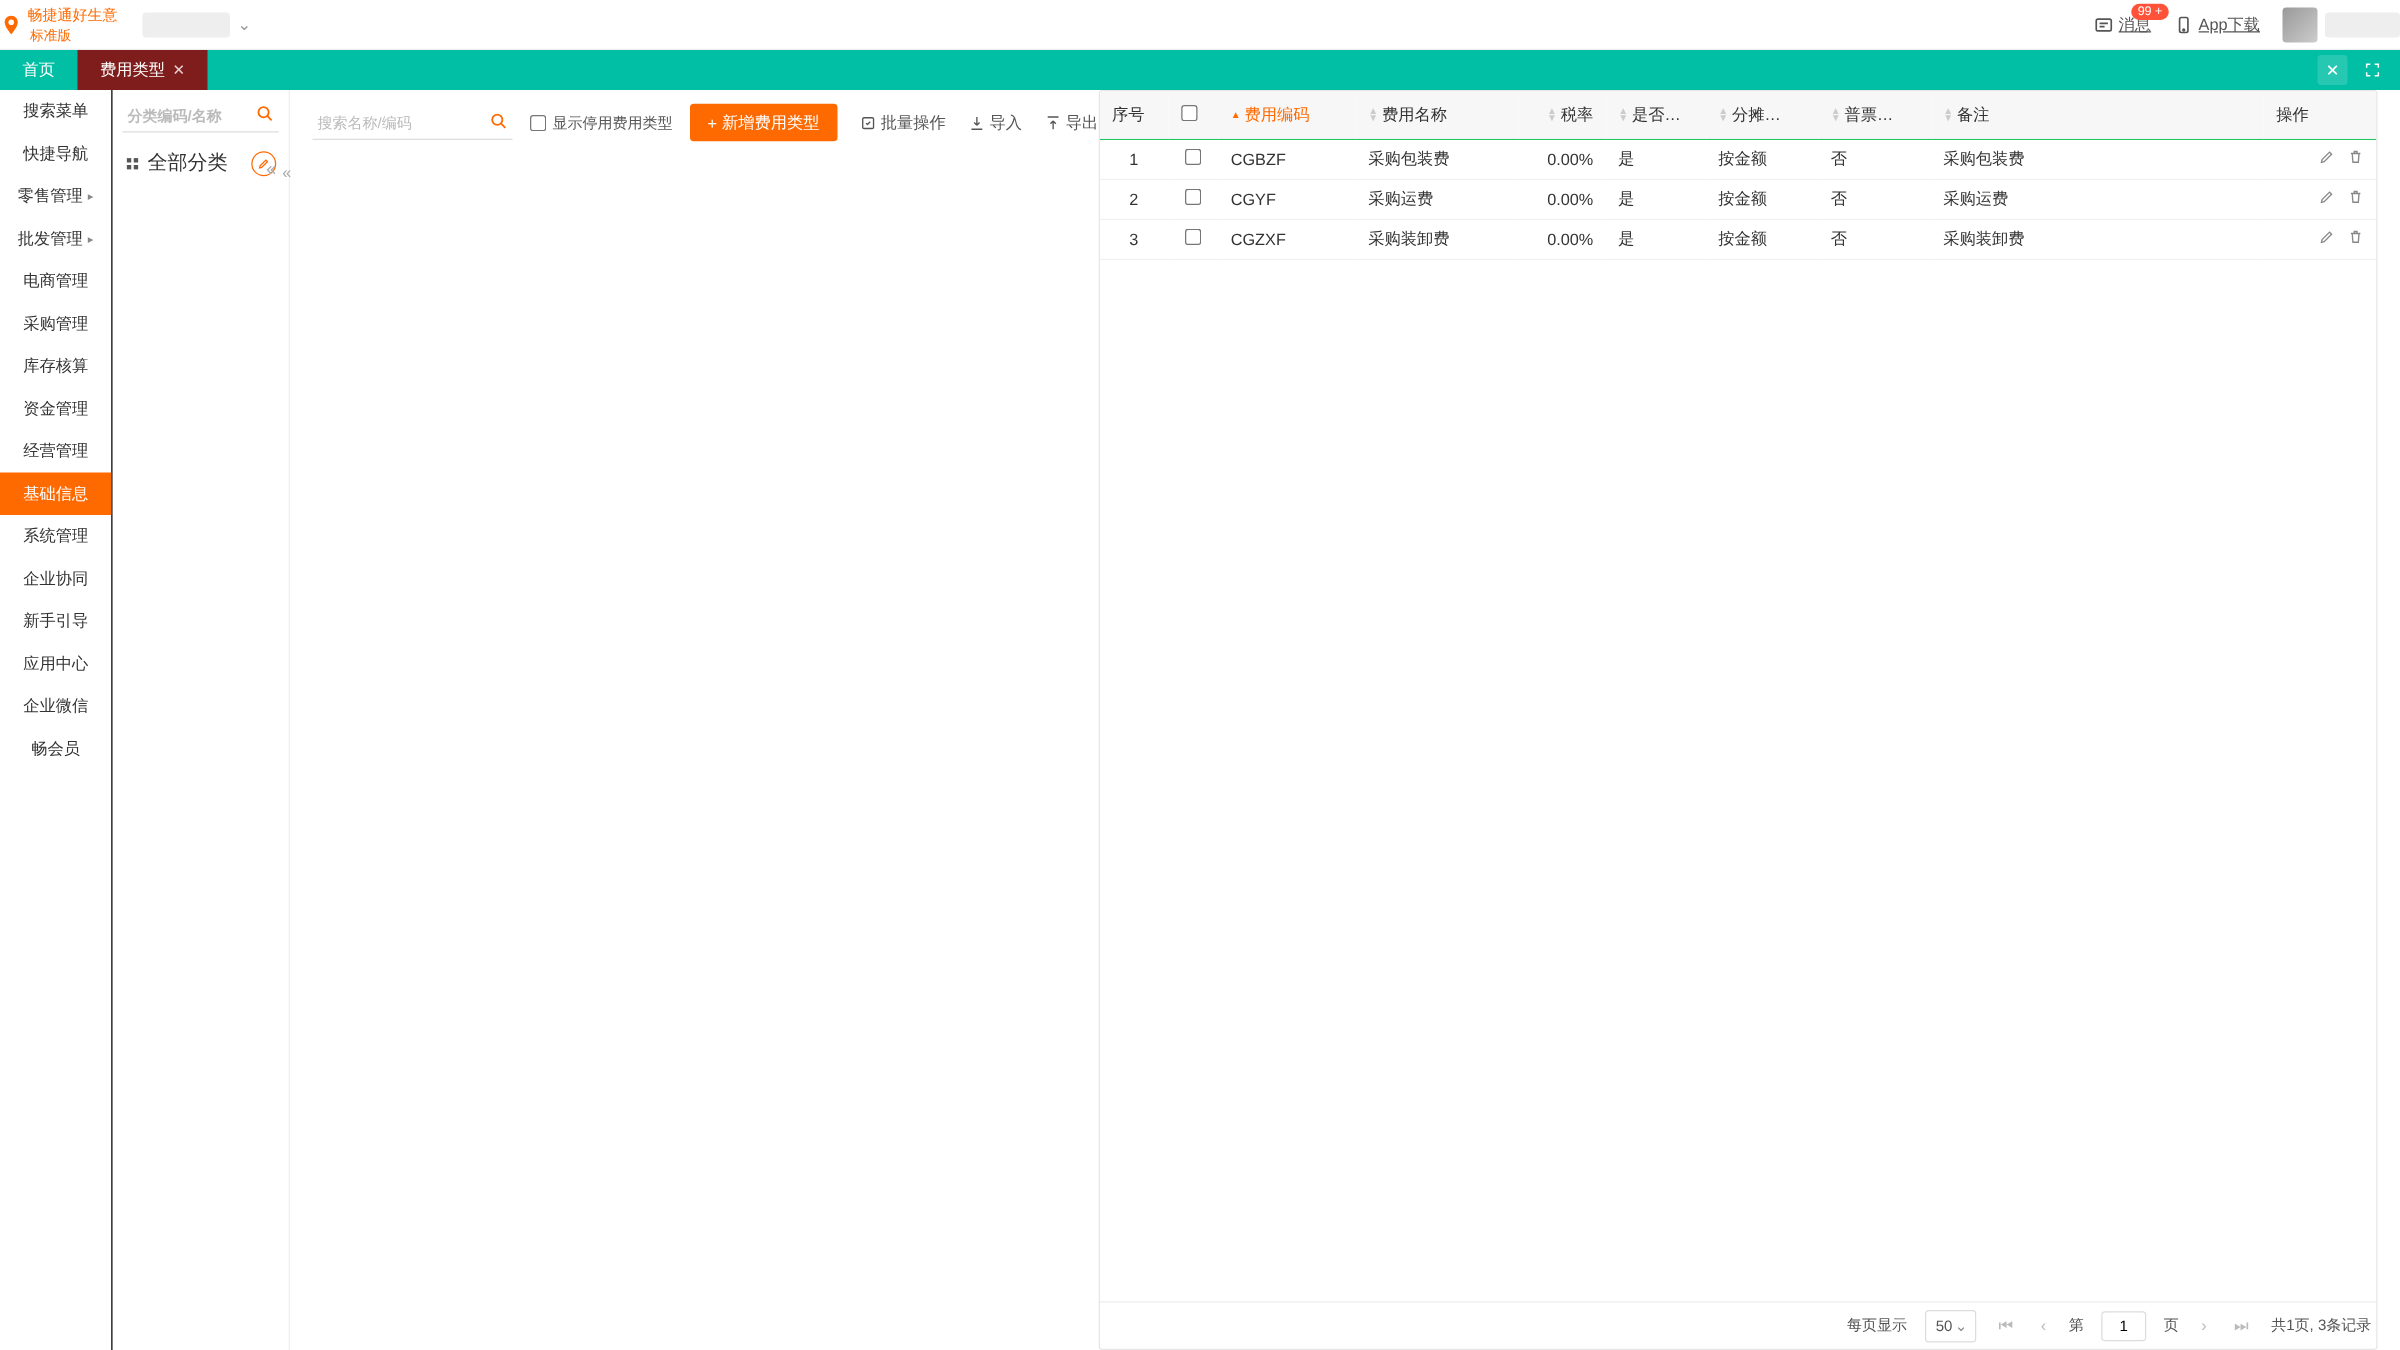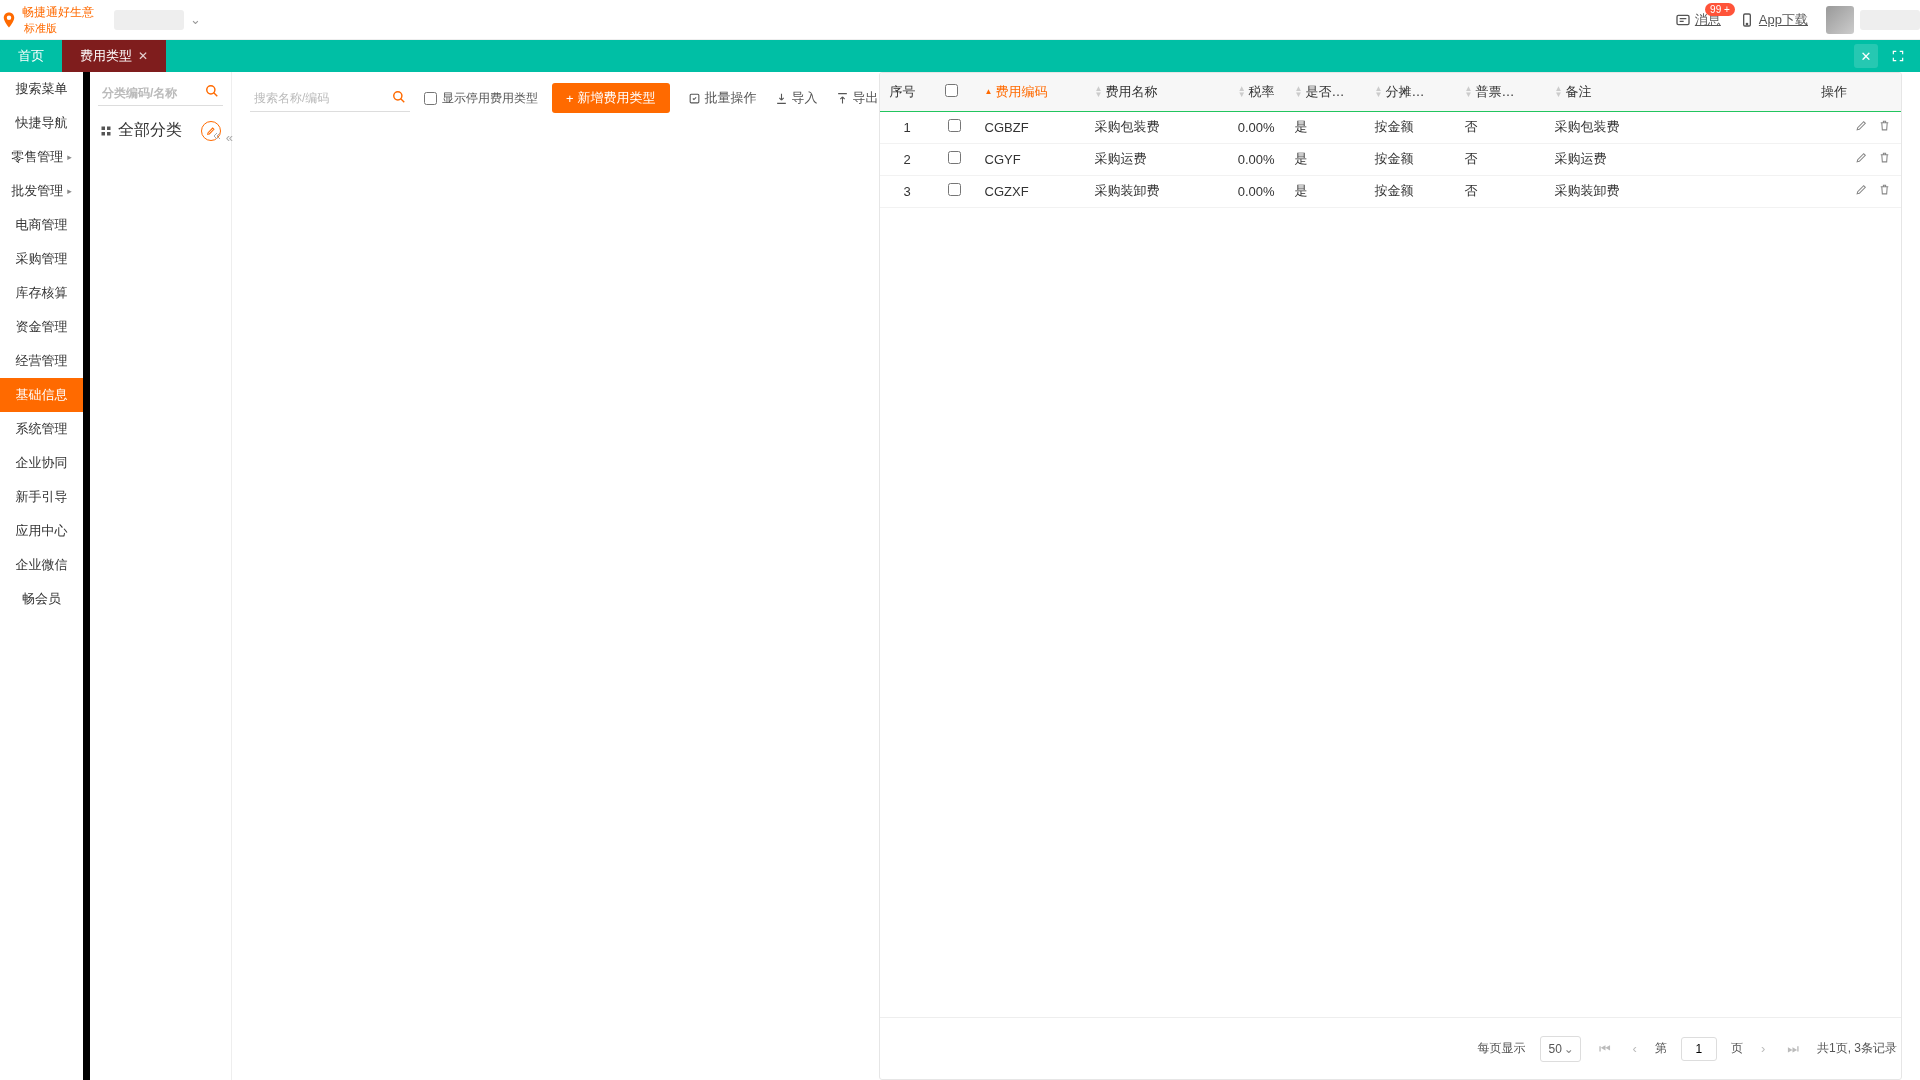--- a/index.html
+++ b/index.html
@@ -25,21 +25,21 @@
 .tab.active { background: #7f1d1d; }
 .tab-close { font-size: 12px; opacity: 0.8; }
 .tab-bar-right { margin-left: auto; display: flex; align-items: center; gap: 8px; padding-right: 10px; }
 .tab-icon-btn { width: 24px; height: 24px; display: flex; align-items: center; justify-content: center; color: #fff; cursor: pointer; border-radius: 3px; }
 .tab-icon-btn.close { background: rgba(255,255,255,0.15); }
 
 
 .main { display: flex; height: calc(100vh - 72px); }
 
 
-.left-nav { width: 90px; border-right: 7px solid #000000; display: flex; flex-direction: column; }
+.left-nav { width: 90px; border-right: 1px solid #000000; display: flex; flex-direction: column; }
 .nav-item { height: 34px; display: flex; align-items: center; justify-content: center; font-size: 13px; color: #333; cursor: pointer; position: relative; gap: 4px; }
 .nav-item.active { background: #ff6a00; color: #fff; }
 .nav-caret { font-size: 9px; color: #888; }
 
 
 .tree-panel { width: 142px; border-right: 1px solid #eee; display: flex; flex-direction: column; position: relative; }
 .tree-search { padding: 8px; position: relative; }
 .tree-search input { width: 100%; height: 26px; border: none; border-bottom: 1px solid #ddd; padding: 0 22px 0 4px; font-size: 12px; outline: none; font-weight: bold; }
 .tree-search input::placeholder { color: #bbb; }
 .tree-search .s-icon { position: absolute; right: 12px; top: 12px; color: #ff6a00; }
@@ -72,21 +72,21 @@
 .tbl thead th.sorted { color: #ff6a00; }
 .tbl tbody td { height: 32px; padding: 0 10px; font-size: 13px; color: #333; border-bottom: 1px solid #f2f2f2; }
 .col-seq { width: 55px; text-align: center; }
 .col-chk { width: 40px; text-align: center; }
 .col-op { width: 90px; text-align: center; }
 .op-icons { display: flex; gap: 10px; justify-content: flex-end; color: #888; }
 .op-icons span { cursor: pointer; }
 .table-body-fill { flex: 1; }
 
 
-.pagination { height: 62px; display: flex; align-items: center; justify-content: flex-end; gap: 14px; font-size: 12px; color: #555; padding: 16px 4px; border-top: 1px solid #eee; }
+.pagination { height: 38px; display: flex; align-items: center; justify-content: flex-end; gap: 14px; font-size: 12px; color: #555; padding: 16px 4px; border-top: 1px solid #eee; }
 .page-size-sel { border: 1px solid #ddd; height: 26px; padding: 0 18px 0 8px; border-radius: 3px; position: relative; display: flex; align-items: center; cursor: pointer; }
 .page-size-sel::after { content: "⌄"; position: absolute; right: 6px; color: #888; }
 .page-btn { color: #bbb; cursor: pointer; padding: 0 4px; font-size: 13px; }
 .page-input { width: 36px; height: 24px; border: 1px solid #ddd; border-radius: 3px; text-align: center; font-size: 12px; }
 </style>
 </head>
 <body>
 
 <div class="top-header">
   <div class="logo-area">

